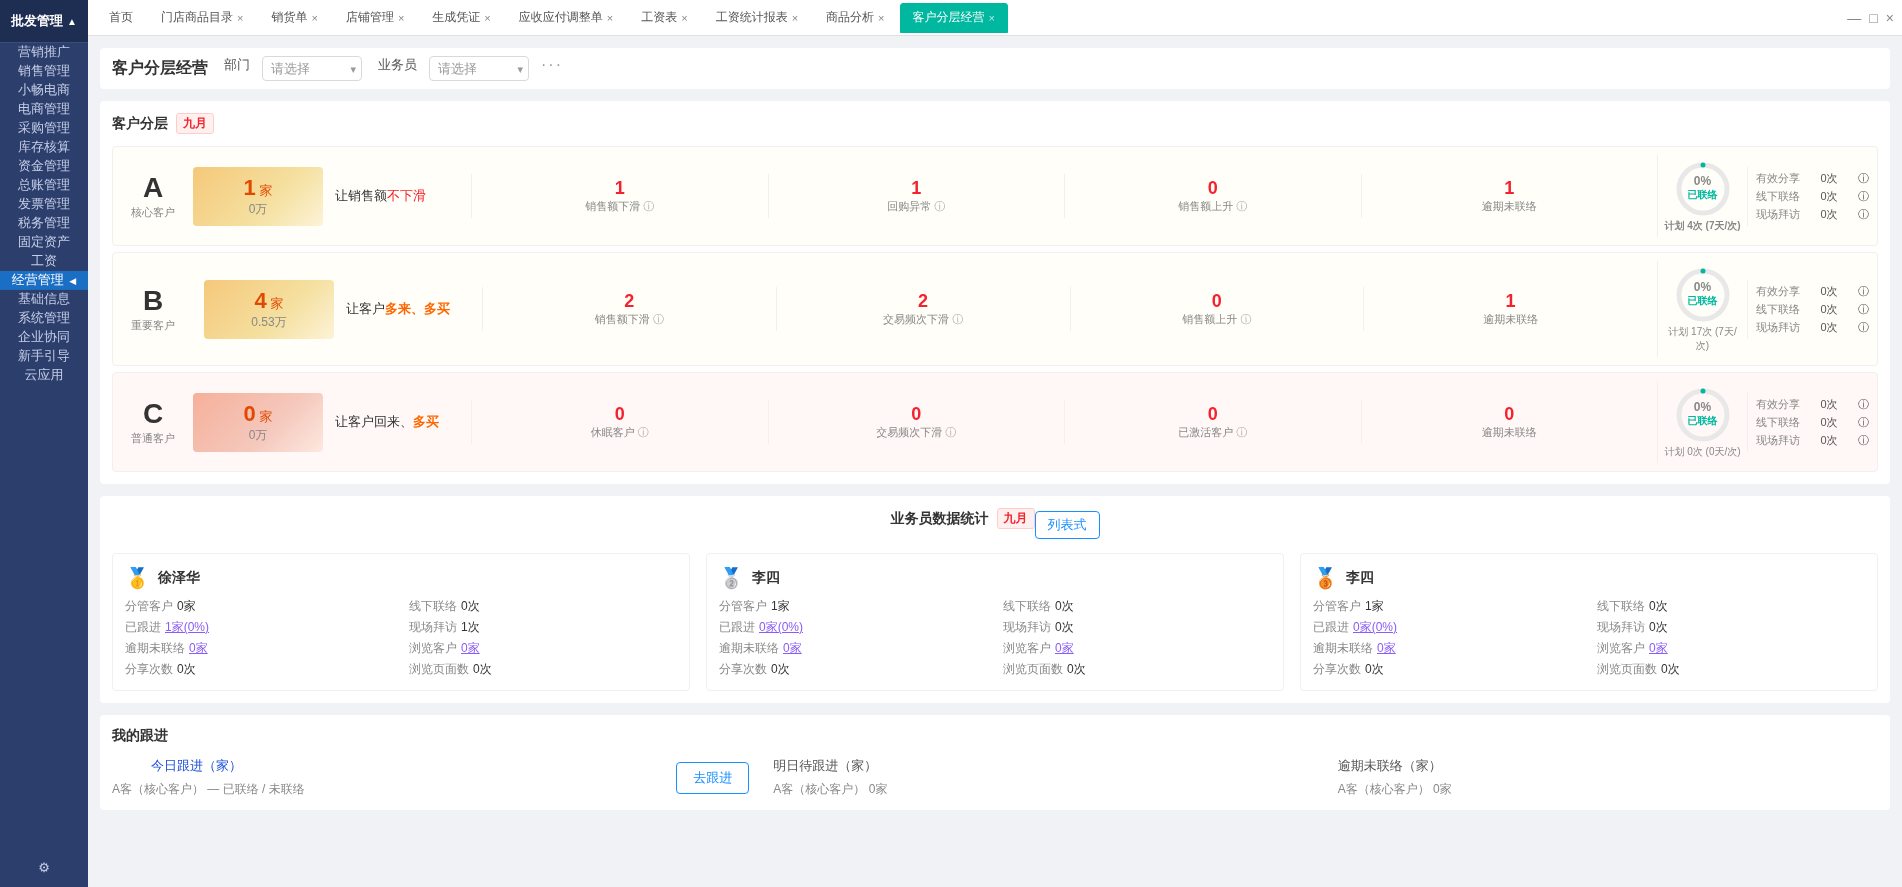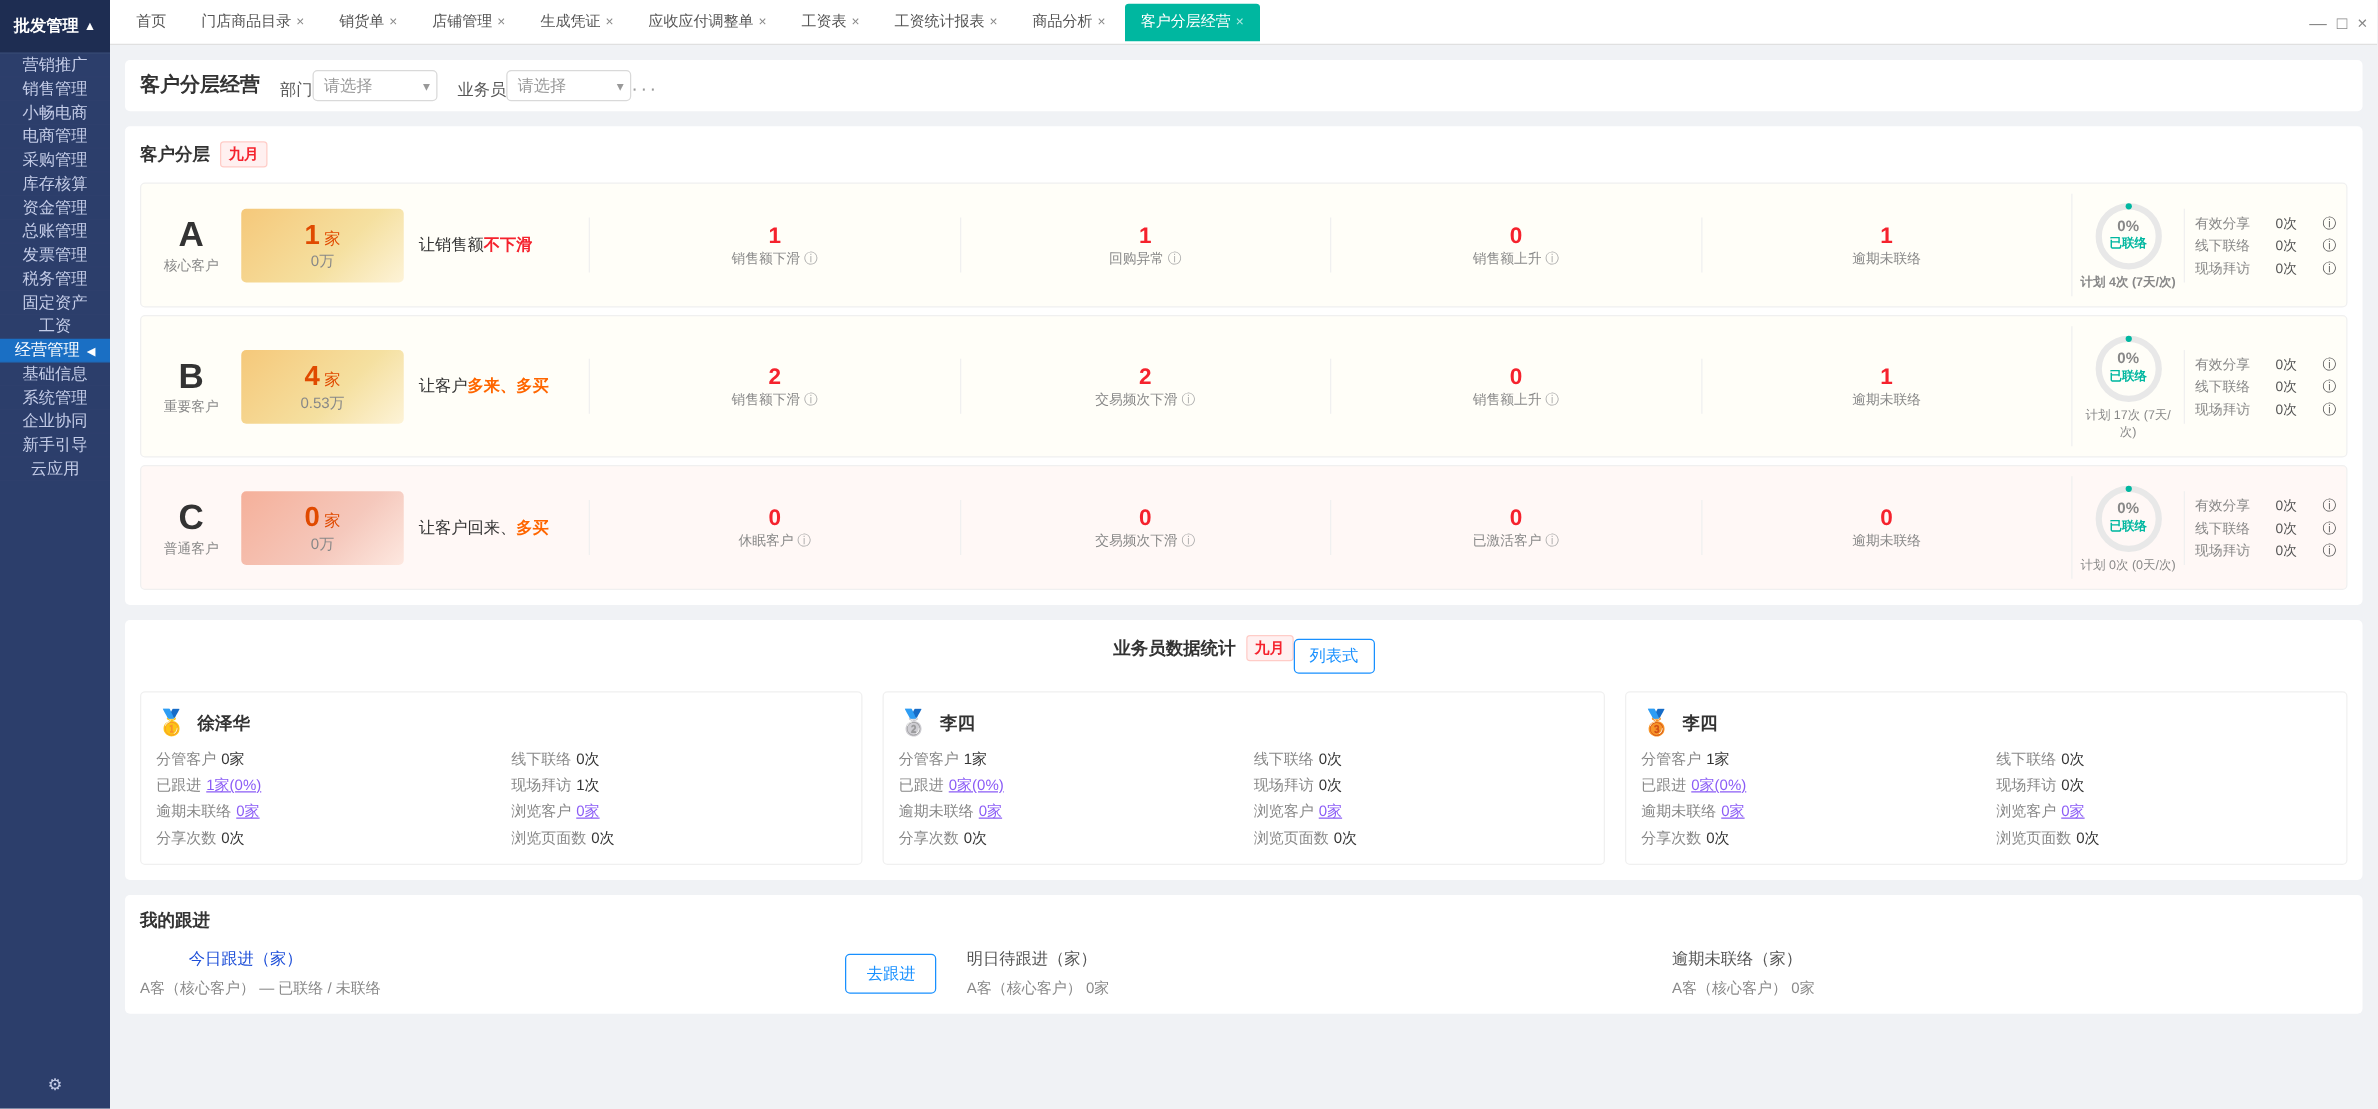--- a/index.html
+++ b/index.html
@@ -104,21 +104,21 @@
     .page-header {
       display: flex;
       align-items: center;
       gap: 16px;
       margin-bottom: 12px;
       background: #fff;
       padding: 8px 12px;
       border-radius: 4px;
     }
     .page-title { font-size: 16px; font-weight: bold; color: #333; }
-    .filter-group { display: flex; align-items: flex-end; gap: 0; }
+    .filter-group { display: flex; align-items: flex-start; gap: 12px; }
     .filter-label { color: #555; font-size: 13px; }
     .filter-select {
       border: 1px solid #d9d9d9;
       border-radius: 4px;
       padding: 4px 24px 4px 8px;
       font-size: 13px;
       color: #999;
       background: #fff;
       min-width: 100px;
       cursor: pointer;
@@ -197,33 +197,33 @@
       flex-shrink: 0;
       display: flex;
       flex-direction: column;
       align-items: center;
       justify-content: center;
       padding: 8px 12px;
       border-radius: 4px;
       margin-right: 8px;
     }
     .tier-count-block.a-bg { background: linear-gradient(135deg, #f5c87a 0%, #f5e0a0 60%, #fdf3d7 100%); }
-    .tier-count-block.b-bg { background: linear-gradient(135deg, #f5c87a 0%, #f5e0a0 60%, #fdf3d7 100%); }
+    .tier-count-block.b-bg { background: linear-gradient(135deg, #f5c87a 0%, #f5e0a0 60%, #fdf3d7 100%); margin-left: 11px; }
     .tier-count-block.c-bg { background: linear-gradient(135deg, #f5b09a 0%, #f5c8bc 60%, #fde8e0 100%); }
     .tier-big-num { font-size: 22px; font-weight: bold; color: #e04a00; }
     .tier-unit { font-size: 13px; color: #e04a00; }
     .tier-sub { font-size: 12px; color: #888; }
     .tier-action {
       width: 140px;
       flex-shrink: 0;
       font-size: 13px;
       color: #333;
       padding-left: 4px;
     }
-    .highlight-red { color: #f5222d; font-weight: bold; }
+    .highlight-red { color: #f5222d; font-weight: normal; }
     .highlight-orange { color: #ff6600; font-weight: bold; }
     .tier-stats {
       flex: 1;
       display: flex;
       gap: 0;
     }
     .tier-stat {
       flex: 1;
       text-align: center;
       border-left: 1px solid #f0f0f0;

